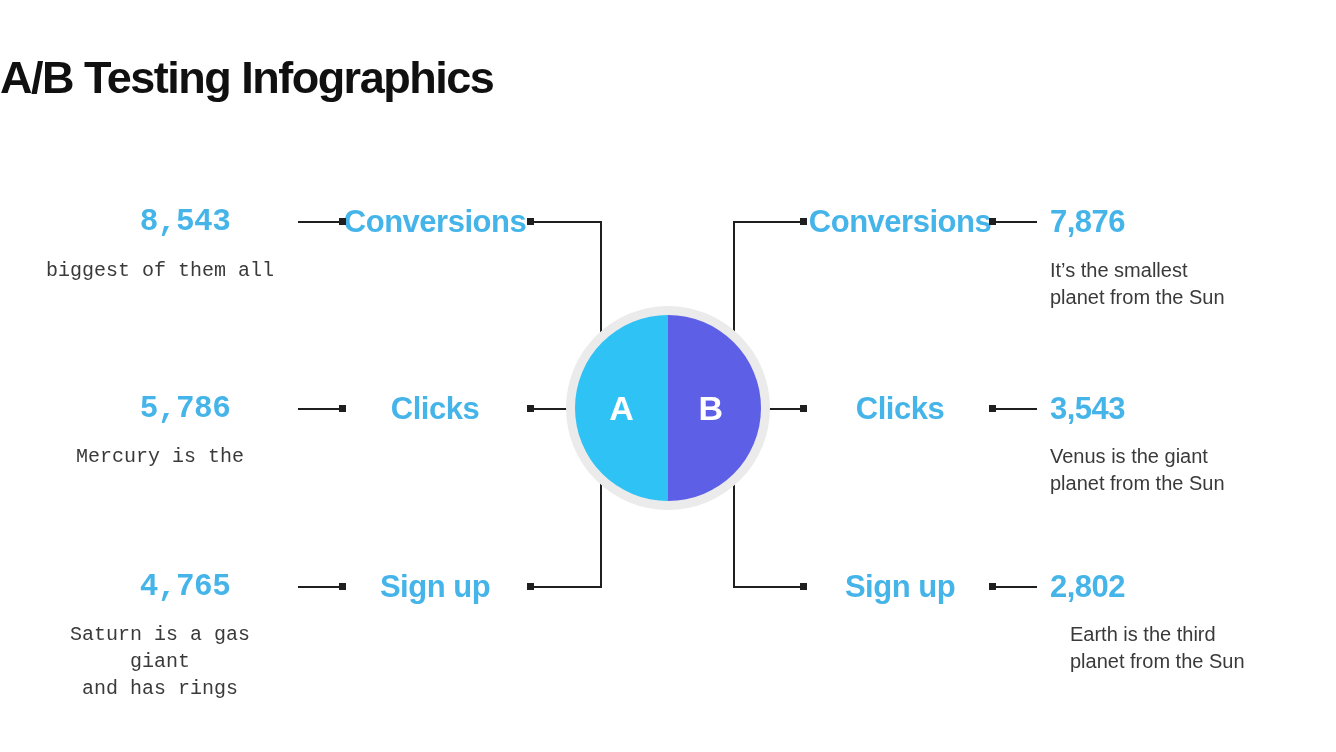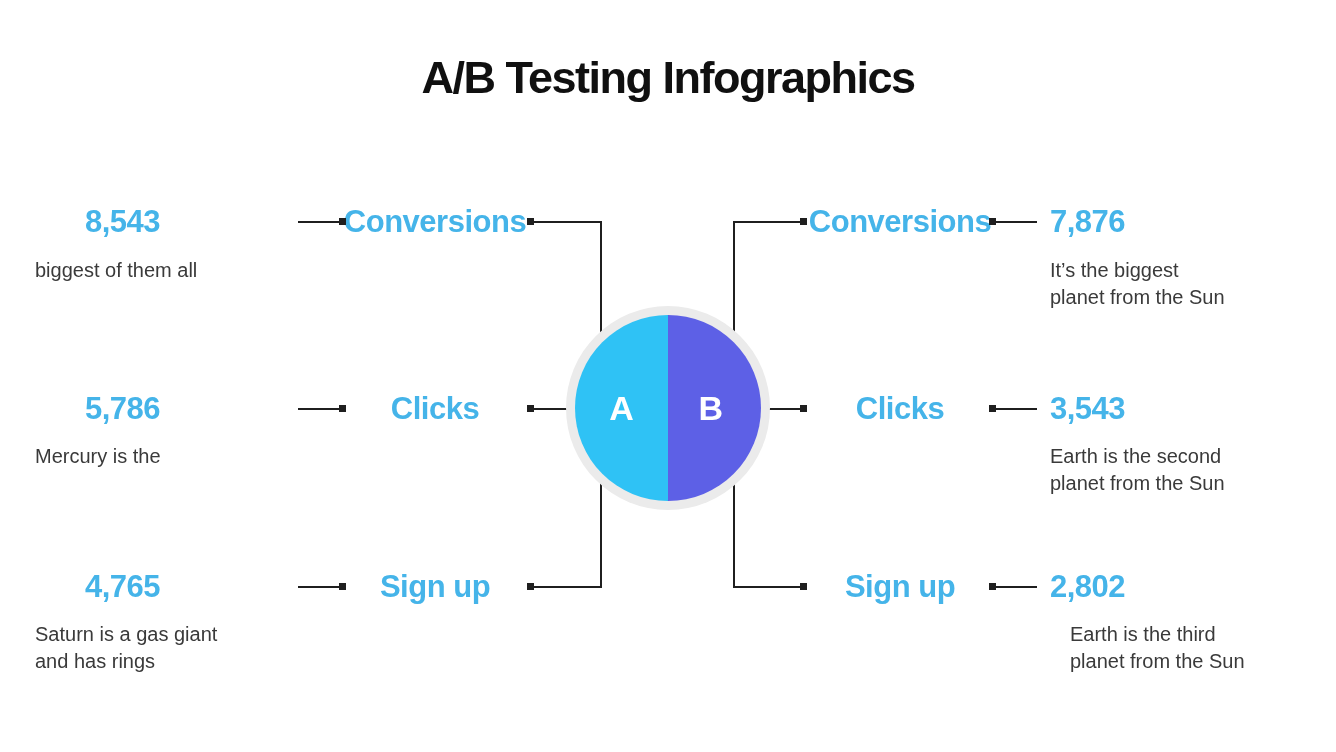--- a/index.html
+++ b/index.html
@@ -9,41 +9,40 @@
     height: 752px;
     background: #ffffff;
     overflow: hidden;
     font-family: "Liberation Sans", sans-serif;
   }
   .title {
     position: absolute;
     top: 52px;
     left: 0;
     width: 1336px;
-    text-align: center;
     font-size: 45px;
     font-weight: 700;
     letter-spacing: -1.5px;
     color: #101010;
   }
   .stat-value, .stat-label {
     position: absolute;
     font-size: 31px;
     font-weight: 700;
     letter-spacing: -0.5px;
     color: #45b4e9;
     line-height: 36px;
   }
   .stat-desc {
     position: absolute;
     font-size: 20px;
     line-height: 27px;
     color: #3a3a3a;
   }
-  .ta-r { text-align: left; }
+  .ta-r { text-align: center; font-family: Liberation Mono, monospace; }
   .ta-c { text-align: center; }
   .ta-l { text-align: left; }
   .hline {
     position: absolute;
     height: 2px;
     background: #1f1f1f;
   }
   .vline {
     position: absolute;
     width: 2px;
@@ -108,28 +107,28 @@
   <div class="stat-value ta-r" style="left:85px; top:569px; width:200px;">4,765</div>
   <div class="stat-label ta-c" style="left:335px; top:569px; width:200px;">Sign up</div>
   <div class="stat-desc ta-r" style="left:35px; top:621px; width:250px;">
     <div>Saturn is a gas giant</div>
     <div>and has rings</div>
   </div>
 
   <div class="stat-label ta-c" style="left:800px; top:204px; width:200px;">Conversions</div>
   <div class="stat-value ta-l" style="left:1050px; top:204px; width:200px;">7,876</div>
   <div class="stat-desc ta-l" style="left:1050px; top:257px; width:270px;">
-    <div>It’s the biggest</div>
+    <div>It’s the smallest</div>
     <div>planet from the Sun</div>
   </div>
 
   <div class="stat-label ta-c" style="left:800px; top:391px; width:200px;">Clicks</div>
   <div class="stat-value ta-l" style="left:1050px; top:391px; width:200px;">3,543</div>
   <div class="stat-desc ta-l" style="left:1050px; top:443px; width:270px;">
-    <div>Earth is the second</div>
+    <div>Venus is the giant</div>
     <div>planet from the Sun</div>
   </div>
 
   <div class="stat-label ta-c" style="left:800px; top:569px; width:200px;">Sign up</div>
   <div class="stat-value ta-l" style="left:1050px; top:569px; width:200px;">2,802</div>
   <div class="stat-desc ta-l" style="left:1050px; top:621px; width:270px;margin-left:20px;">
     <div>Earth is the third</div>
     <div>planet from the Sun</div>
   </div>
 

